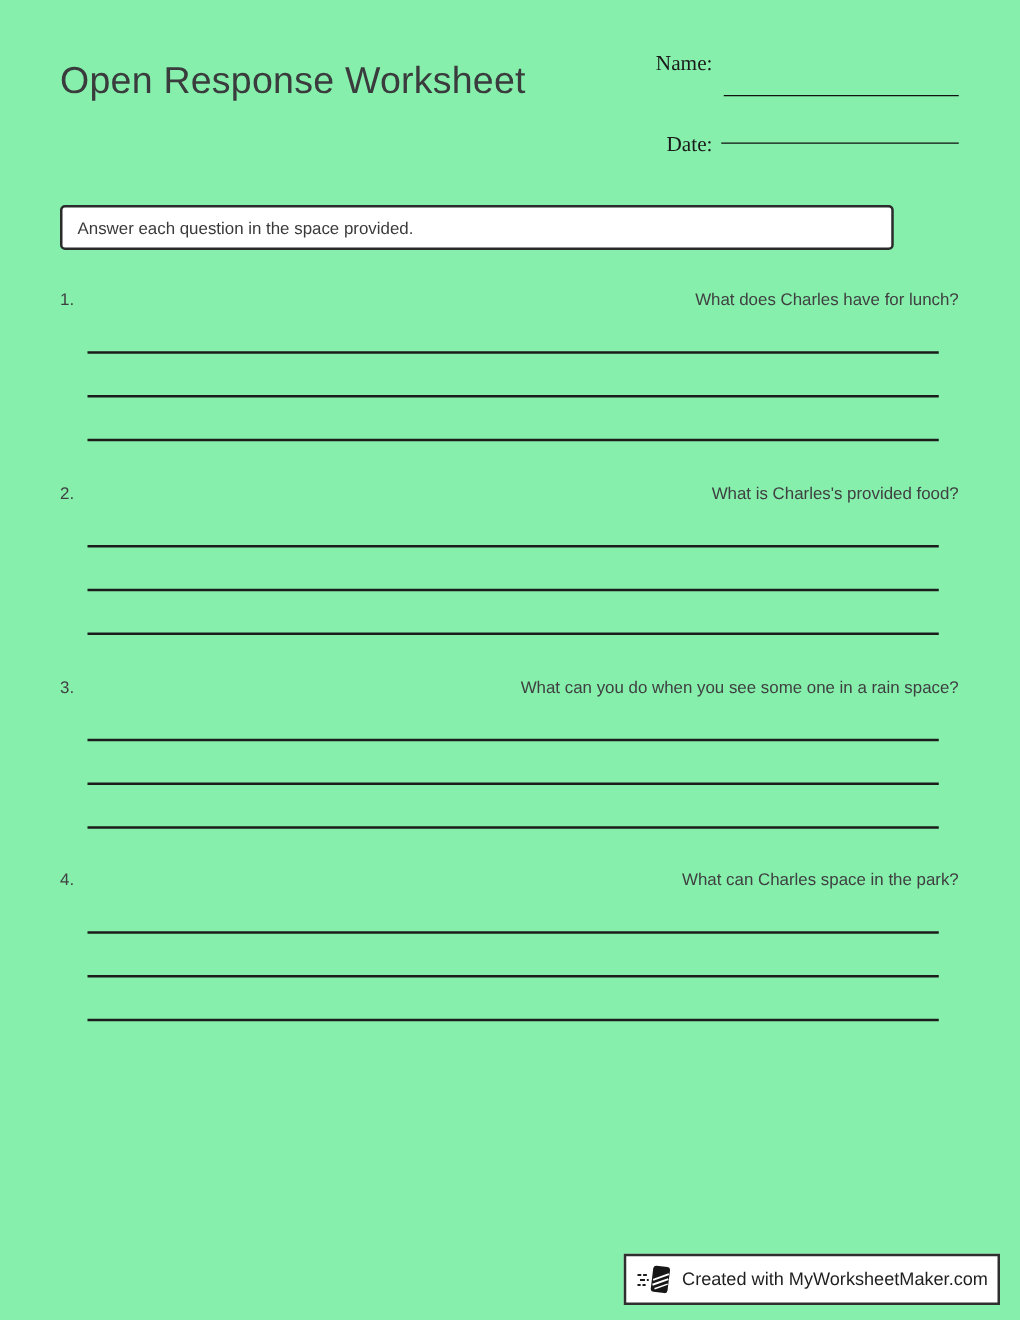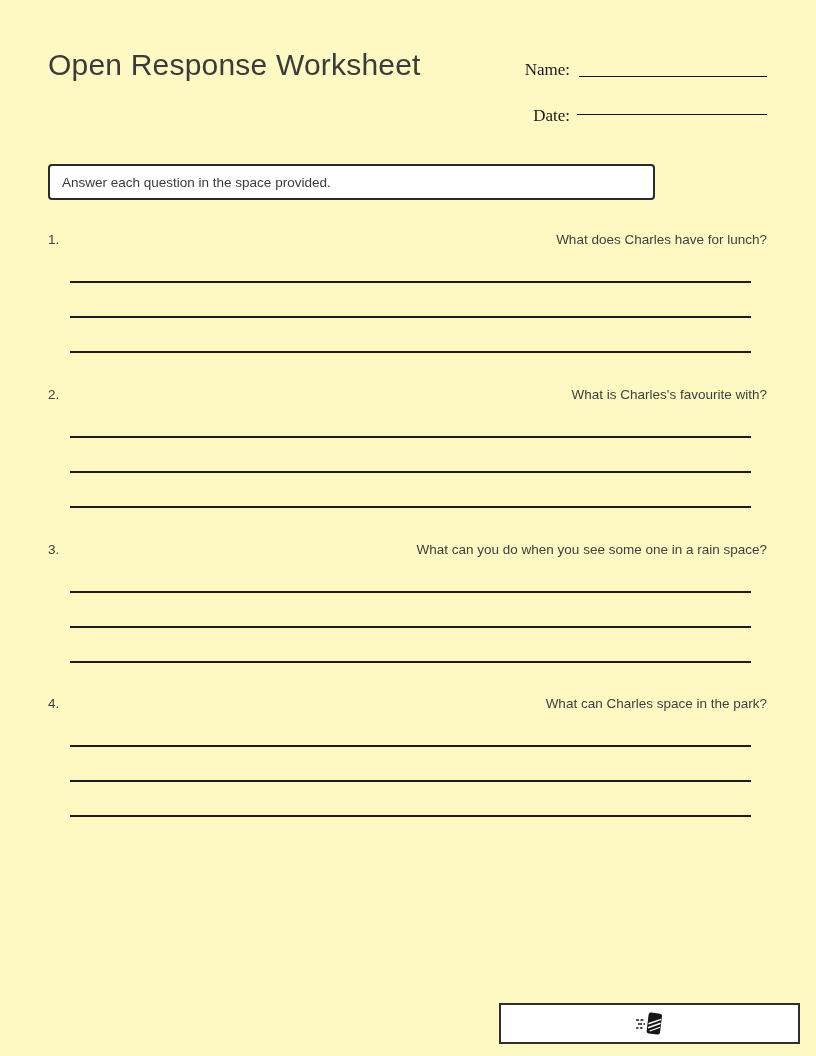--- a/index.html
+++ b/index.html
@@ -6,46 +6,46 @@
   html, body { background: #ffffff; }
   body {
     width: 816px; height: 1056px;
     font-family: "Liberation Sans", sans-serif;
     position: relative;
     overflow: hidden;
   }
   .page {
     position: absolute; left: 0; top: 0;
     width: 816px; height: 1056px;
-    background: #fef9c3;
+    background: #86efac;
   }
   .page-title {
     position: absolute; left: 48px; top: 48px;
     font-size: 30px; font-weight: 400;
     letter-spacing: 0.2px;
     color: #3a3b3d;
     white-space: nowrap;
   }
   .field-label {
     position: absolute;
     width: 130px; text-align: right;
     font-family: "Liberation Serif", serif;
     font-size: 17px; color: #1a1a1a;
   }
-  .name-label { left: 440px; top: 60px; }
+  .name-label { left: 440px; top: 41px; }
   .date-label { left: 440px; top: 106px; }
   .field-line {
     position: absolute;
     height: 1px; background: #111111;
   }
   .name-line { left: 579px; top: 76px; width: 188px; }
   .date-line { left: 577px; top: 114px; width: 190px; }
   .instructions-box {
     position: absolute; left: 48px; top: 164px;
-    width: 607px; height: 36px;
+    width: 667px; height: 36px;
     border: 2px solid #2b2b2b;
     border-radius: 4px;
     display: flex; align-items: center;
     padding-left: 12px;
     background: #ffffff;
   }
   .instructions-text {
     font-size: 13.5px; color: #3a3a3a;
   }
   .question-block {
@@ -109,21 +109,21 @@
       <span class="question-text">What does Charles have for lunch?</span>
     </div>
     <div class="answer-line l1"></div>
     <div class="answer-line l2"></div>
     <div class="answer-line l3"></div>
   </div>
 
   <div class="question-block q2">
     <div class="question-row">
       <span class="question-number">2.</span>
-      <span class="question-text">What is Charles's favourite with?</span>
+      <span class="question-text">What is Charles's provided food?</span>
     </div>
     <div class="answer-line l1"></div>
     <div class="answer-line l2"></div>
     <div class="answer-line l3"></div>
   </div>
 
   <div class="question-block q3">
     <div class="question-row">
       <span class="question-number">3.</span>
       <span class="question-text">What can you do when you see some one in a rain space?</span>
@@ -150,15 +150,16 @@
       <line x1="3" y1="14" x2="10" y2="14" stroke="#1a1a1a" stroke-width="1.6" stroke-dasharray="4 1.5"></line>
       <line x1="1" y1="18" x2="9" y2="18" stroke="#1a1a1a" stroke-width="1.6" stroke-dasharray="2.5 1.5"></line>
 
       <g transform="rotate(7 19 14)">
         <rect x="12.5" y="3" width="13.5" height="21" rx="2.4" fill="#161616"></rect>
         <line x1="13.5" y1="14.5" x2="25.5" y2="8.5" stroke="#ffffff" stroke-width="1.5"></line>
         <line x1="13.5" y1="18.5" x2="25.5" y2="12.5" stroke="#ffffff" stroke-width="1.5"></line>
         <line x1="15.5" y1="21.5" x2="25.5" y2="16.5" stroke="#ffffff" stroke-width="1.2"></line>
       </g>
     </svg>
+    <span class="footer-text">Created with MyWorksheetMaker.com</span>
   </div>
 
 </div>
 
 </body></html>

